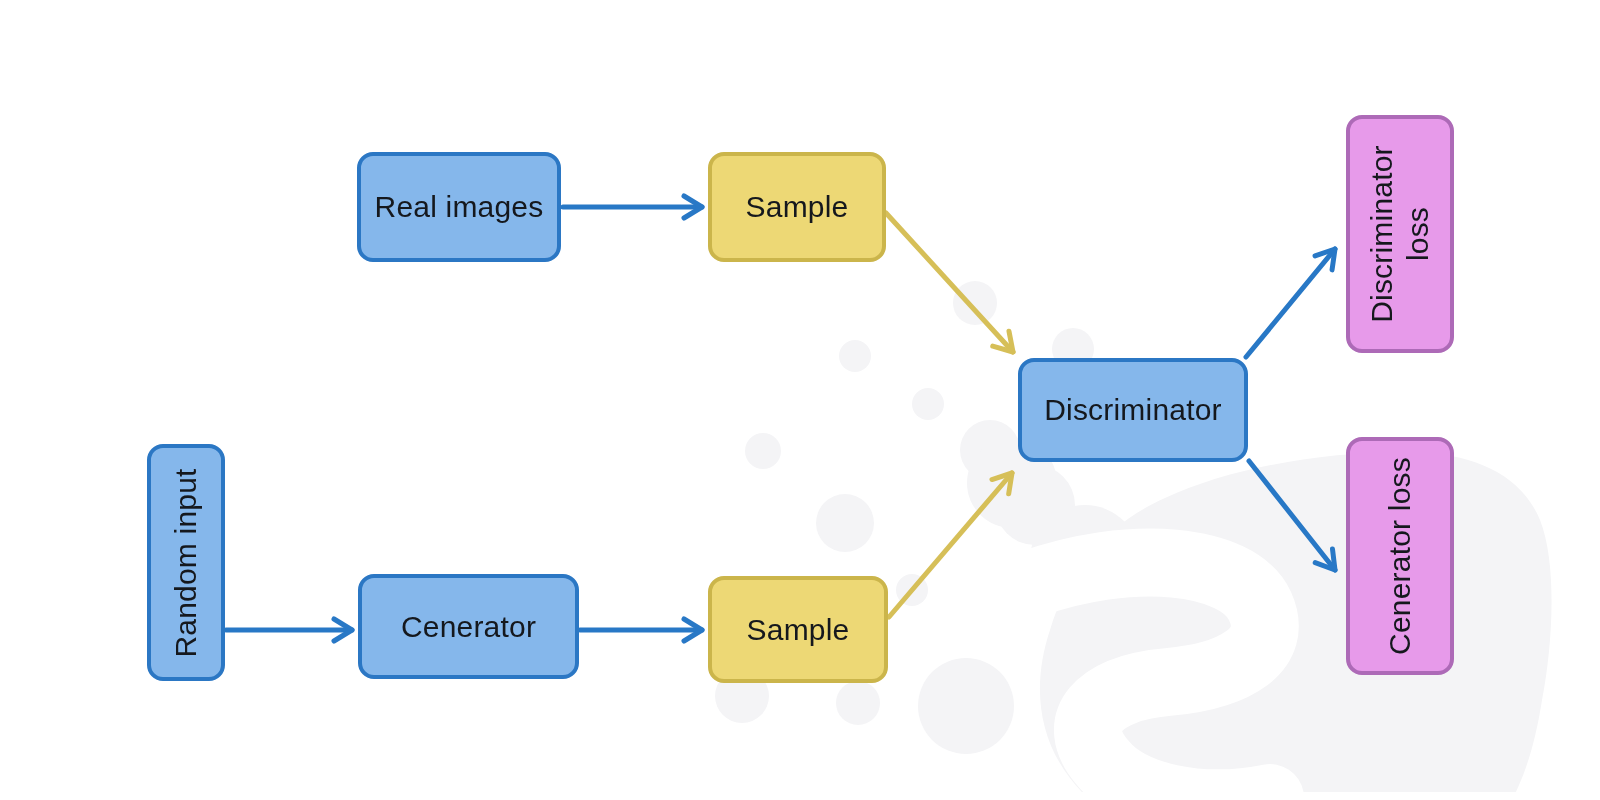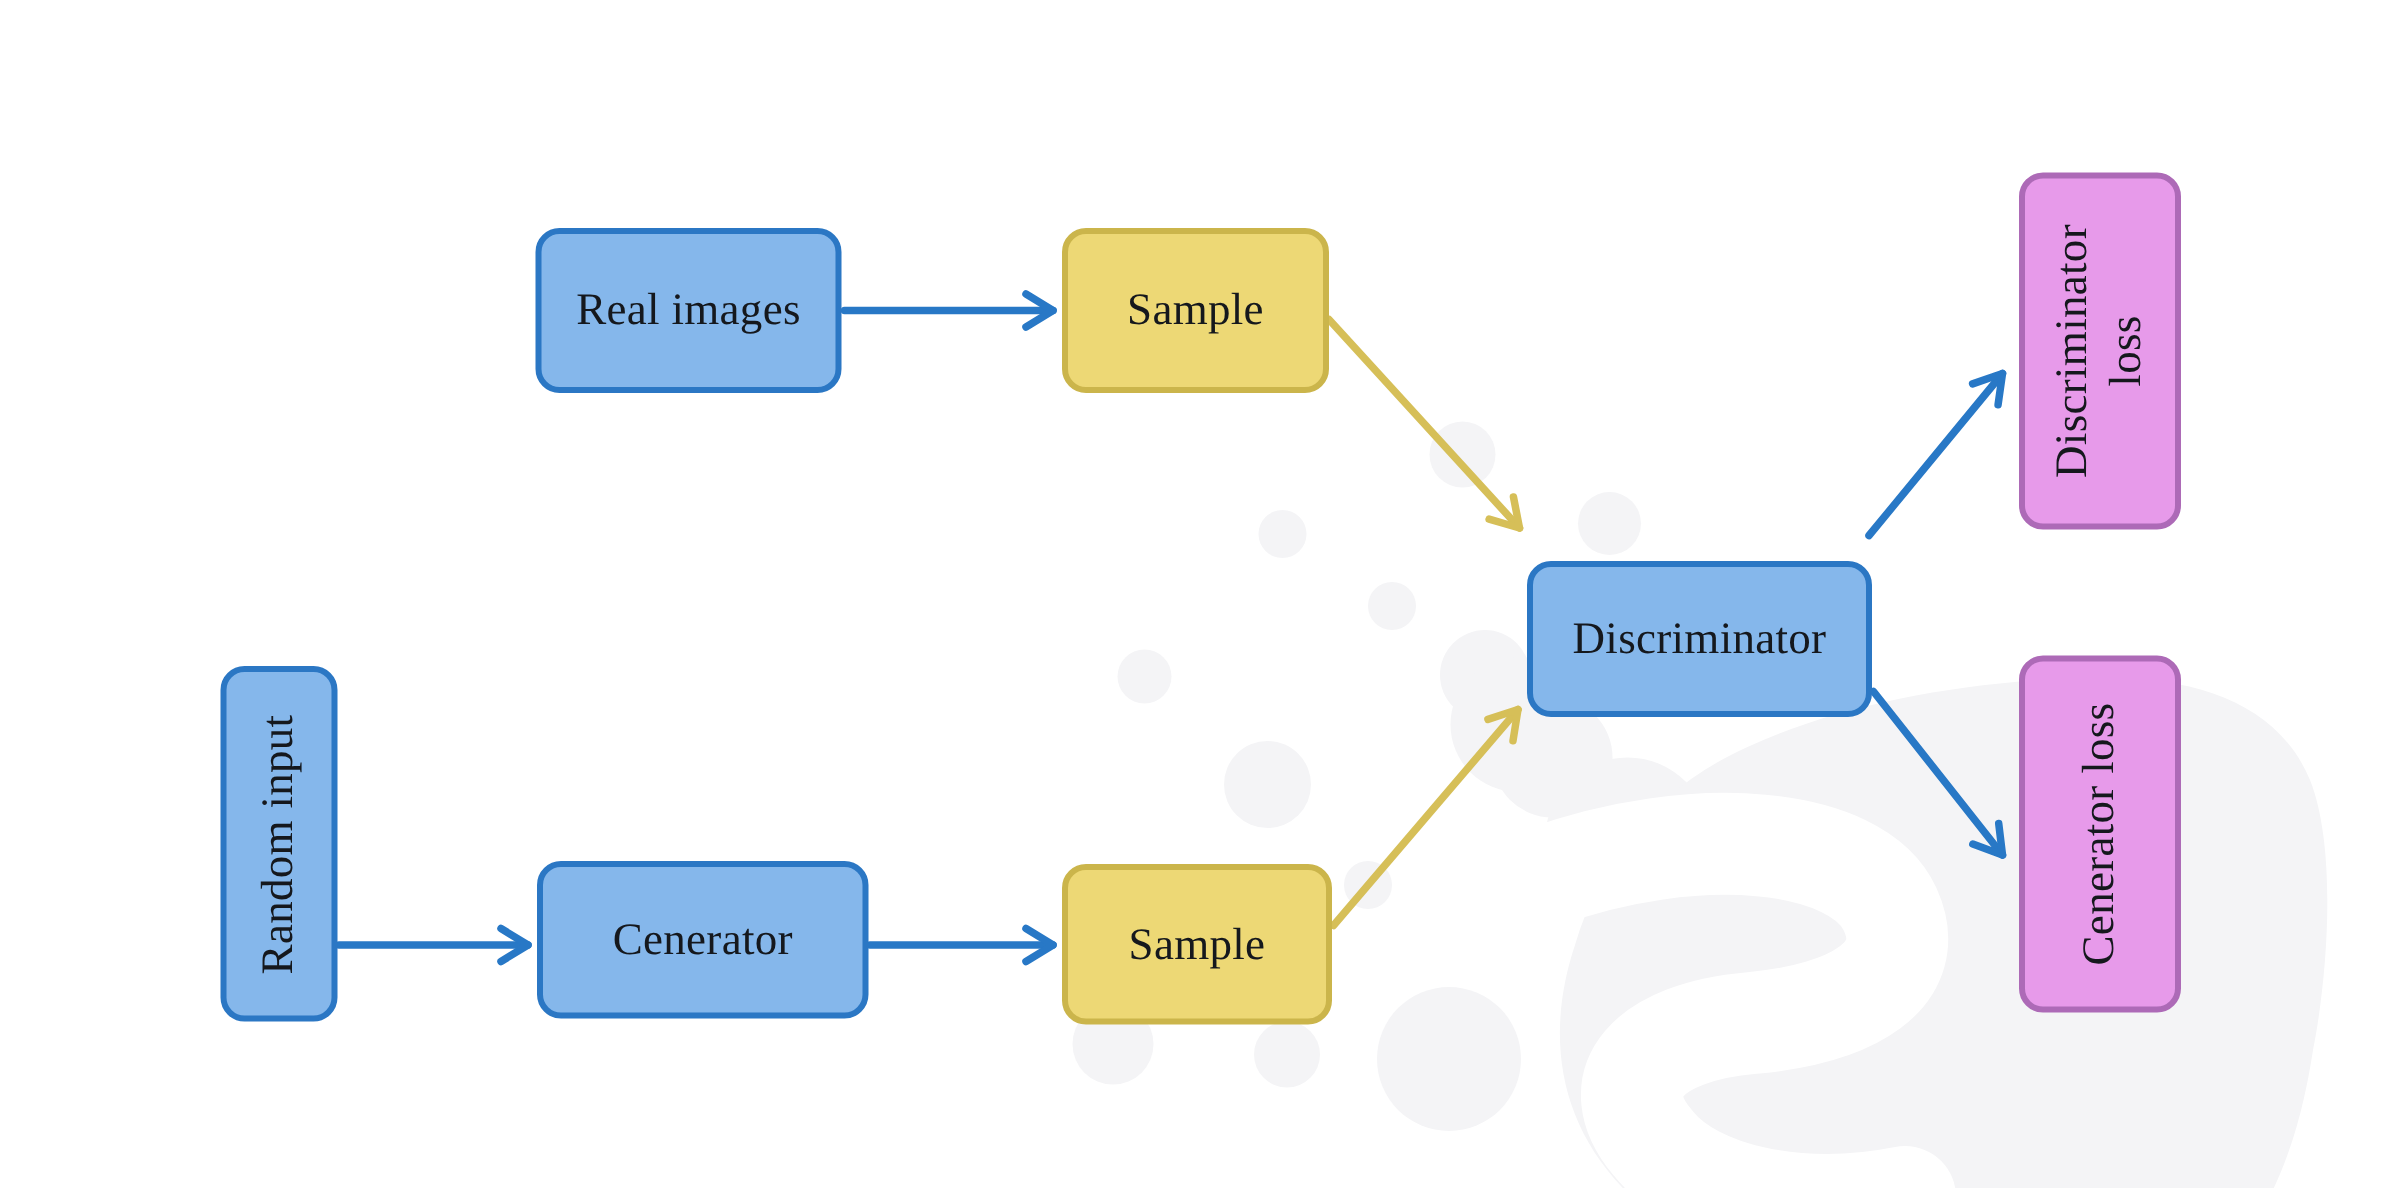--- a/index.html
+++ b/index.html
@@ -1,21 +1,21 @@
 <!DOCTYPE html>
 <html><head>
 <meta charset="utf-8">
 <style>
   html,body{margin:0;padding:0;background:#ffffff;}
   #canvas{
     position:relative;
     width:1600px;height:792px;
     overflow:hidden;
     background:#ffffff;
-    font-family:Liberation Serif, serif;
+    font-family:Liberation Sans, sans-serif;
   }
   #watermark,#edges{
     position:absolute;left:0;top:0;width:1600px;height:800px;
   }
   .wm-fill{fill:var(--wm,#f4f4f6);}
   .wm-s{fill:none;stroke:#ffffff;stroke-width:68;stroke-linecap:round;}
   .edge{fill:none;stroke-width:5;stroke-linecap:round;}
   .stroke-blue{stroke:var(--blue-arrow,#2b77c4);}
   .stroke-yellow{stroke:var(--yellow-arrow,#d6bf58);}
   marker path{fill:none;stroke-width:5;stroke-linecap:round;stroke-linejoin:round;}
@@ -103,21 +103,21 @@
   </div>
   <div class="node vertical" style="left: 147px; top: 444px; width: 78px; height: 237px; background: rgb(133, 183, 235); border-color: rgb(43, 119, 196);">
     <span class="label" style="width: 223px;">Random input</span>
   </div>
   <div class="node" style="left: 358px; top: 574px; width: 221px; height: 105px; background: rgb(133, 183, 235); border-color: rgb(43, 119, 196);">
     <span class="label">Cenerator</span>
   </div>
   <div class="node" style="left: 708px; top: 576px; width: 180px; height: 107px; background: rgb(237, 216, 117); border-color: rgb(203, 181, 75);">
     <span class="label">Sample</span>
   </div>
-  <div class="node" style="left: 1018px; top: 374px; width: 230px; height: 104px; background: rgb(133, 183, 235); border-color: rgb(43, 119, 196);">
+  <div class="node" style="left: 1018px; top: 358px; width: 230px; height: 104px; background: rgb(133, 183, 235); border-color: rgb(43, 119, 196);">
     <span class="label">Discriminator</span>
   </div>
   <div class="node vertical" style="left: 1346px; top: 115px; width: 108px; height: 238px; background: rgb(231, 154, 234); border-color: rgb(173, 106, 183);">
     <span class="label wrap" style="width: 224px;">Discriminator loss</span>
   </div>
   <div class="node vertical" style="left: 1346px; top: 437px; width: 108px; height: 238px; background: rgb(231, 154, 234); border-color: rgb(173, 106, 183);">
     <span class="label" style="width: 224px;">Cenerator loss</span>
   </div>
 
 </div>

